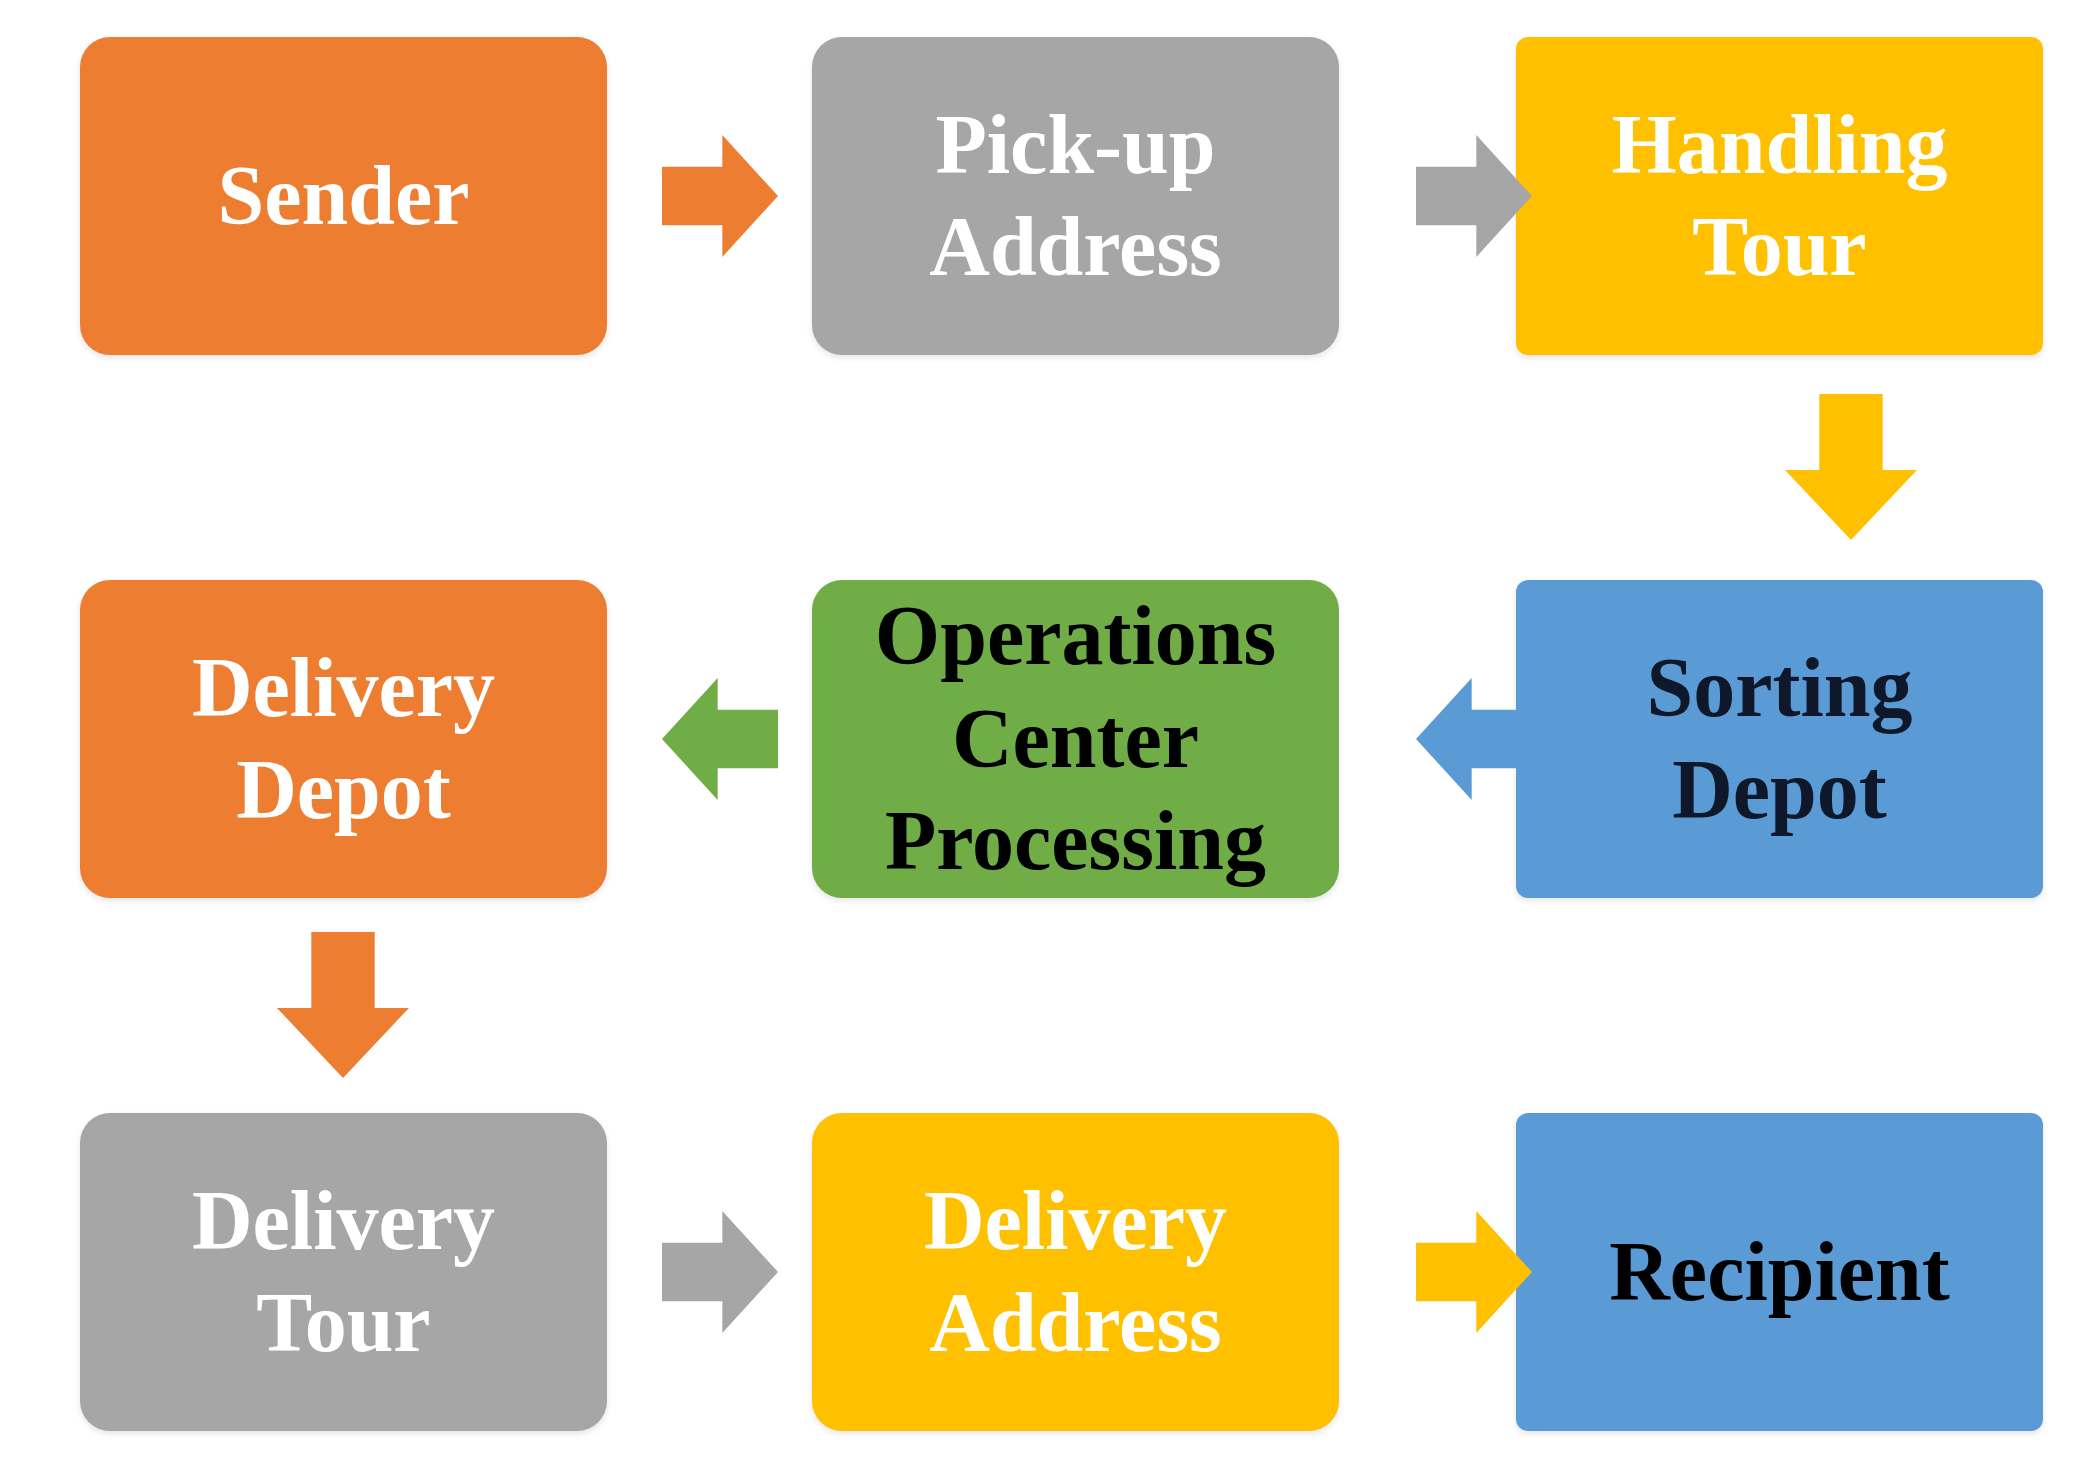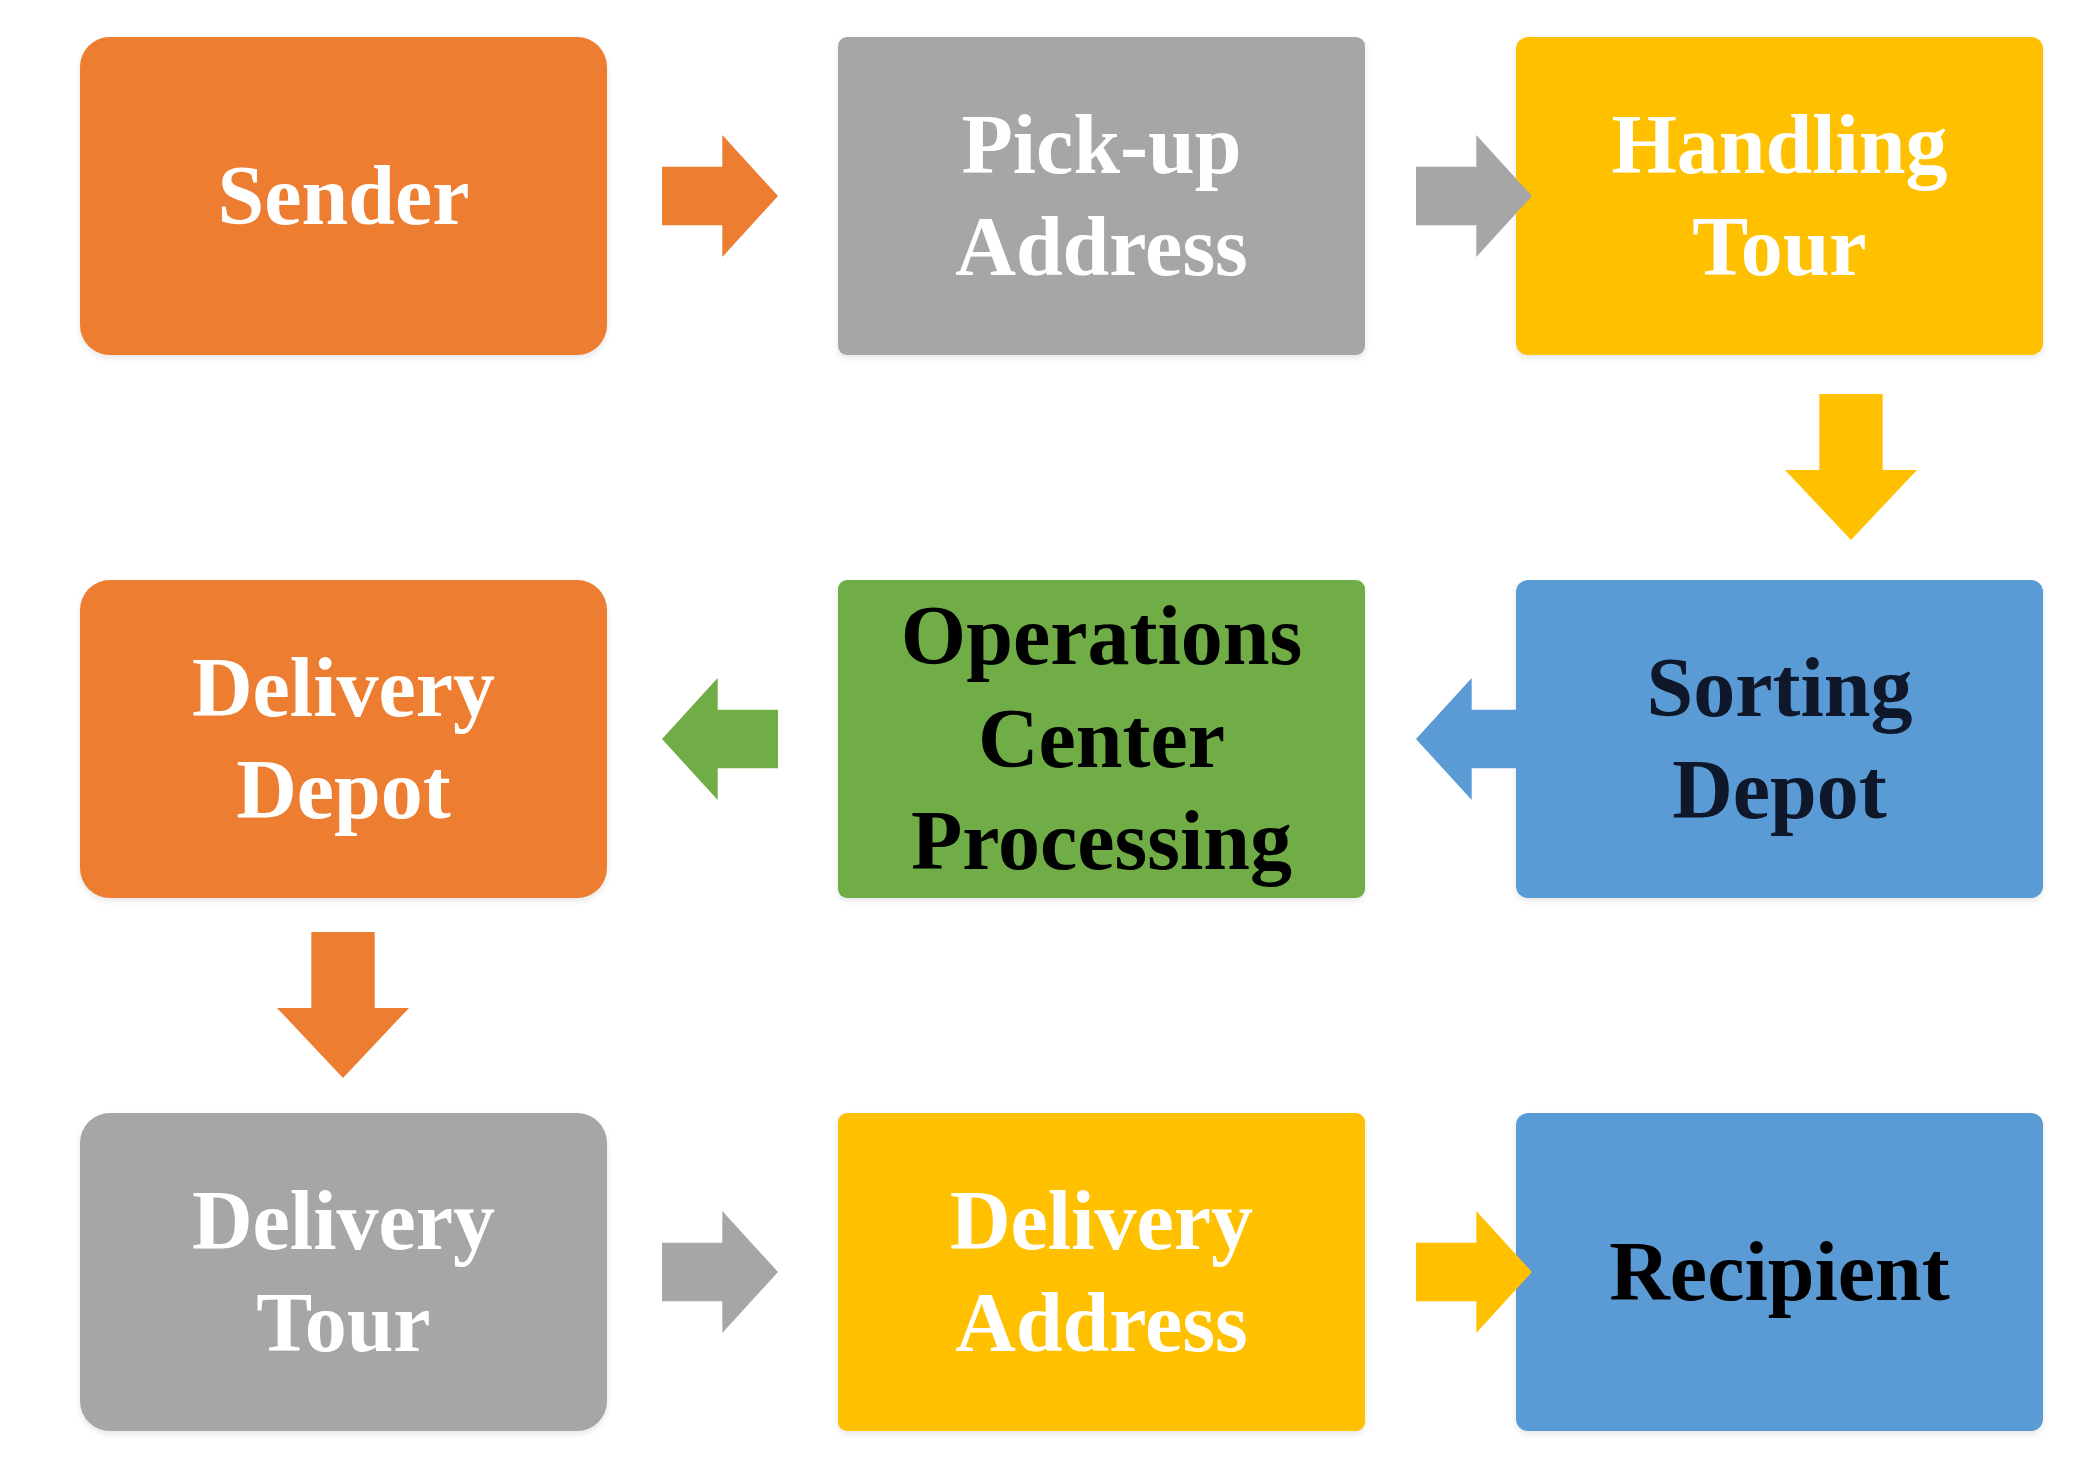--- a/index.html
+++ b/index.html
@@ -16,21 +16,21 @@
     position:absolute;
     width:527px; height:318px;
     border-radius:30px;
     display:flex; align-items:center; justify-content:center;
     text-align:center;
     font-weight:bold; font-size:84px; line-height:1.22;
     box-shadow:0 3px 6px rgba(0,0,0,0.10);
   }
   .node-label { white-space:pre-line; }
   .r1 { top:37px; }  .r2 { top:580px; }  .r3 { top:1113px; }
-  .c1 { left:32px; } .c2 { left:790px;border-radius:9px; } .c3 { left:1468px;border-radius:12px; }
+  .c1 { left:32px; } .c2 { left:764px; } .c3 { left:1468px;border-radius:12px; }
 
   .arrow { position:absolute; }
   .arrow-right {
     width:116px; height:122px;
     clip-path:polygon(0 26%, 52% 26%, 52% 0, 100% 50%, 52% 100%, 52% 74%, 0 74%);
   }
   .arrow-left {
     width:116px; height:122px;
     clip-path:polygon(100% 26%, 48% 26%, 48% 0, 0 50%, 48% 100%, 48% 74%, 100% 74%);
   }

